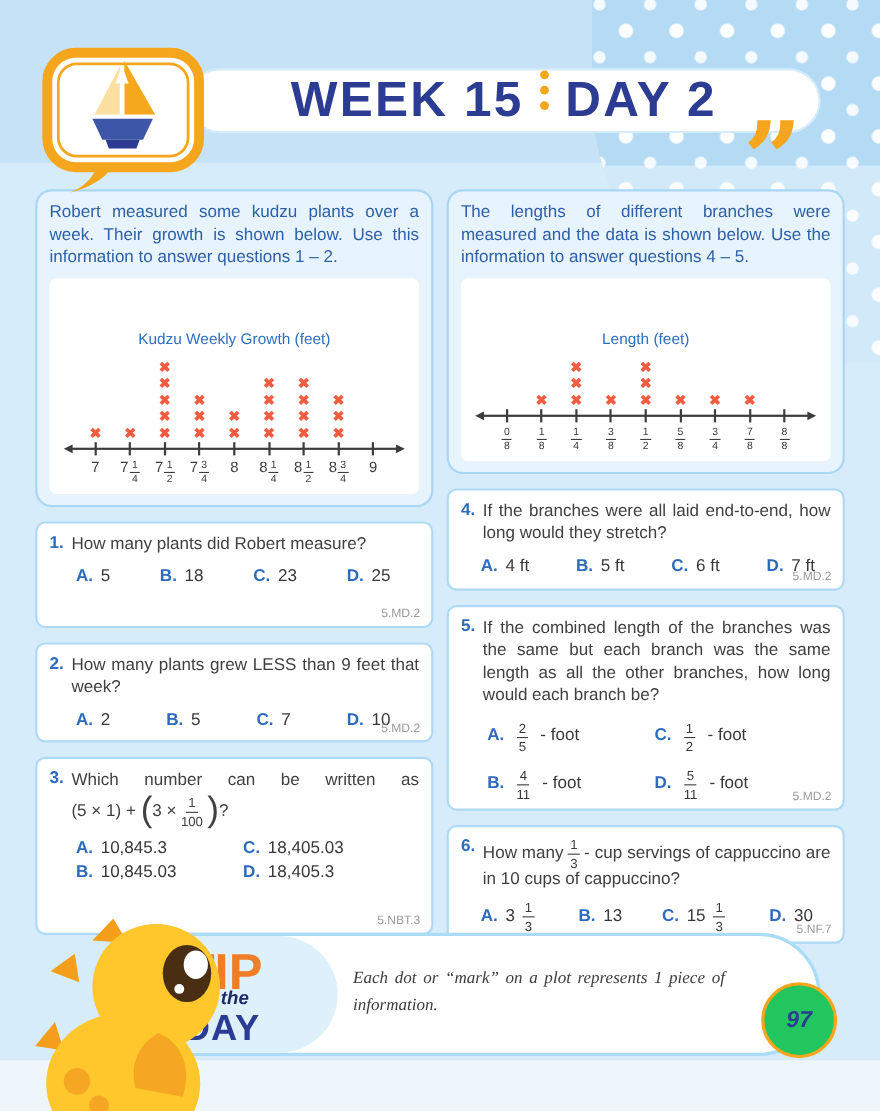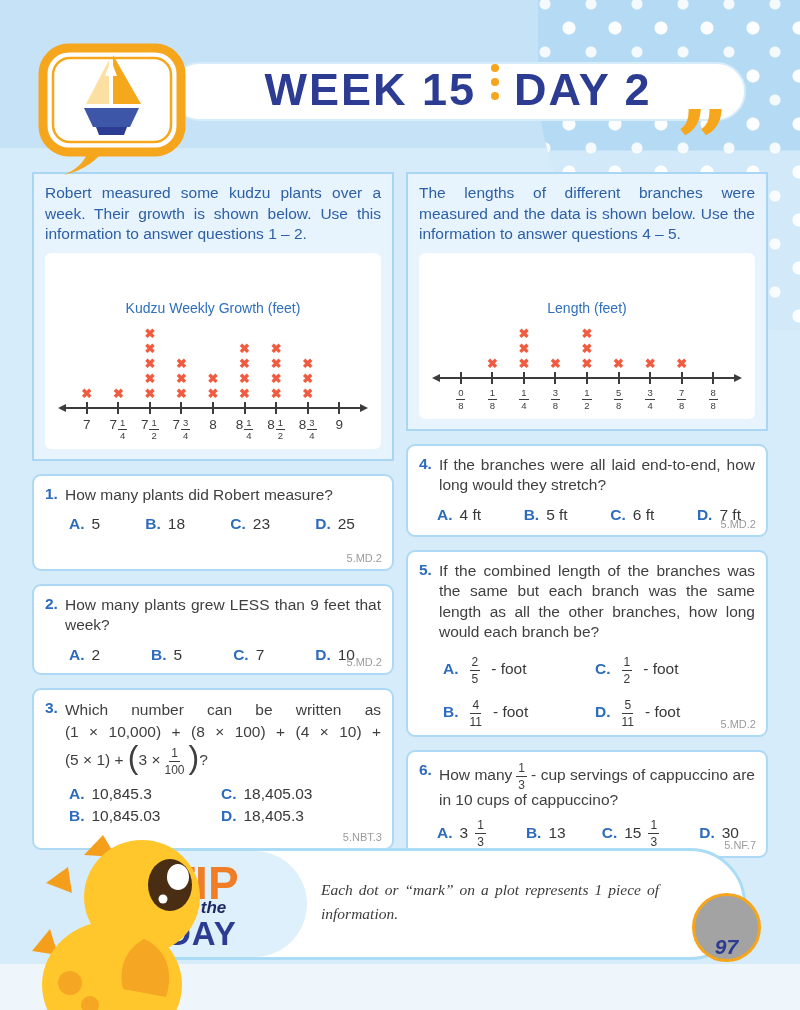--- a/index.html
+++ b/index.html
@@ -39,21 +39,21 @@
     position:absolute; left:676px; top:98px; z-index:3;
     font-family:"DejaVu Serif", serif; font-weight:bold;
     font-size:92px; line-height:1; color:#F5A61D;
   }
 
   
   .cols { position:absolute; left:32px; top:172px; width:736px; display:flex; gap:12px; z-index:1; }
   .col { width:362px; display:flex; flex-direction:column; }
 
   .stimulus {
-    background:#e7f3fd; border:2px solid #a9d6f3; border-radius:0;
+    background:#e7f3fd; border:2px solid #a9d6f3; border-radius:15px;
     padding:9px 11px 10px;
   }
   .intro { color:#2d5fa7; font-size:15.5px; line-height:1.33; text-align:justify; font-weight:500; }
   .plot-box { background:#fff; border-radius:6px; margin-top:8px; padding:8px 8px 8px; }
   .plot-title { color:#2e6fc0; text-align:center; font-size:14px; margin-bottom:10px;margin-top:39px; }
   .plot-grid { display:grid; grid-template-columns:repeat(9,1fr); align-items:end; padding:0 18px; }
   .pcol { display:flex; flex-direction:column; align-items:center; justify-content:flex-end; }
   .mark { color:#F15B40; font-size:13px; font-weight:bold; line-height:15px; }
   .axis { position:relative; height:13px; margin:1px 10px 0; }
   .axis-line { position:absolute; left:0; right:0; top:5px; height:2px; background:#3c3c3c; }
@@ -100,22 +100,22 @@
   .tip-o { position:absolute; left:13px; top:42px; font-size:17px; font-style:italic; font-weight:bold; color:#1e2a66; }
   .tip-D { position:absolute; left:0; top:59px; font-size:33px; font-weight:800; color:#2B3C92; letter-spacing:1px; }
   .tip-text {
     position:absolute; left:200px; top:27px; width:338px;
     font-family:"Liberation Serif", serif; font-style:italic;
     font-size:15.5px; line-height:1.55; color:#3c3c3c; text-align:justify;
   }
   .dino { position:absolute; left:-8px; top:833px; width:242px; height:177px; z-index:3; }
   .page-circle {
     position:absolute; left:692px; top:893px; width:69px; height:69px; z-index:3;
-    background:#a3a3a3; border:3px solid #F5A61D; border-radius:50%;
-    display:flex; align-items:flex-end; justify-content:center;
+    background:#22c55e; border:3px solid #F5A61D; border-radius:50%;
+    display:flex; align-items:center; justify-content:center;
   }
   .page-circle b { color:#2B3C92; font-size:21px; font-style:italic; }
 </style>
 </head>
 <body>
 
 <div class="band-top"></div>
 <div class="dots-blob"></div>
 <div class="band-bottom"></div>
 
@@ -313,21 +313,20 @@
           </span>
       </div>
       <span class="std">5.MD.2</span>
     </div>
 
     <div class="qbox" style="min-height:162px">
       <div class="qstem">
         <span class="qnum">3.</span>
         <div style="flex:1">
           <div class="q3line jl">Which number can be written as</div>
-          <div class="q3line jl">(1 × 10,000) + (8 × 100) + (4 × 10) +</div>
           <div class="q3line q3l3">
             <span>(5 × 1) +</span>&nbsp;
             <span class="bigparen">(</span><span>3 ×</span>
             <span class="frac frac-md">
                 <span class="n">1</span>
                 <span class="d">100</span>
               </span>
             <span class="bigparen">)</span><span>?</span>
           </div>
         </div>

